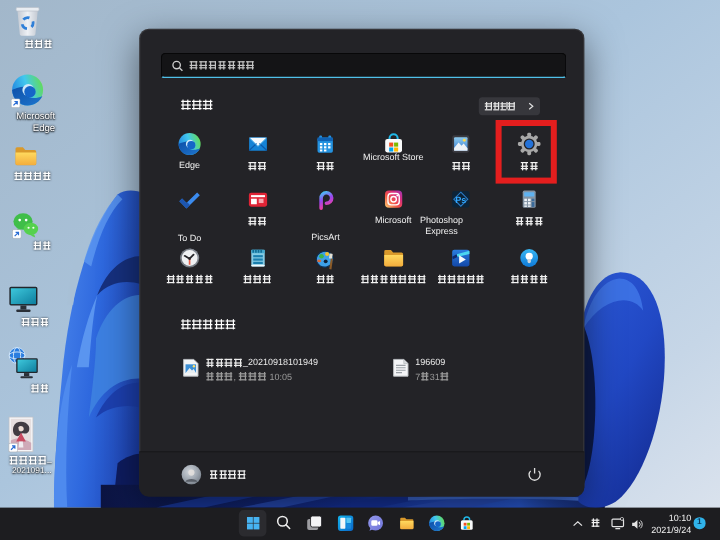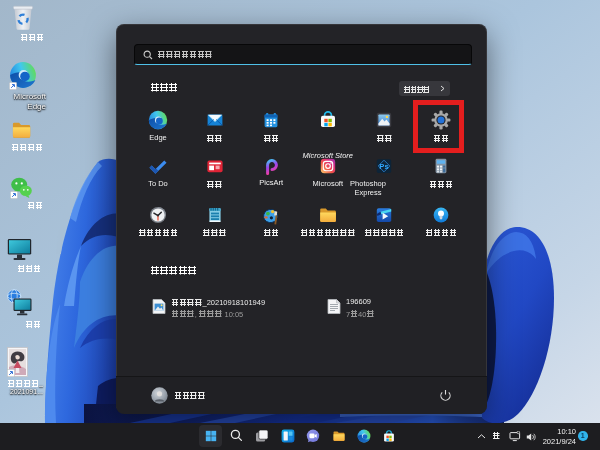--- a/index.html
+++ b/index.html
@@ -288,21 +288,21 @@
           <rect x="12.4" y="11.9" width="2" height="1.8"></rect>
       <rect x="5.6" y="14.6" width="2" height="1.6"></rect>
           <rect x="9" y="14.6" width="2" height="1.6"></rect>
     </g>
   </svg>
   <div class="lbl" style="left:127.2px;top:109px;width:56px;"><i class="g"></i><i class="g"></i></div>
 
   <svg class="abs" style="left:201.8px;top:86px" width="20" height="20" viewBox="0 0 20 20">
         <use href="#i-store"></use>
       </svg>
-  <div class="lbl" style="left:177.8px;top:127px;width:68px;font-style:italic;">Microsoft Store</div>
+  <div class="lbl" style="left:177.8px;top:102px;width:68px;">Microsoft Store</div>
 
   <svg class="abs" style="left:258.4px;top:86px" width="20" height="20" viewBox="0 0 20 20">
     <rect x="2.8" y="2.8" width="14.4" height="14.4" rx="2" fill="#3a3a40"></rect>
     <rect x="4.4" y="4.4" width="11.2" height="11.2" rx="0.8" fill="url(#phg)"></rect>
     <path d="M4.4 13.4 L8.2 8.8 L10.6 11.4 L12.4 9.6 L15.6 13.6 L15.6 15.6 L4.4 15.6 Z" fill="#eef2f6"></path>
     <circle cx="12.9" cy="6.9" r="1.2" fill="#ffd84a"></circle>
   </svg>
   <div class="lbl" style="left:240.4px;top:109px;width:56px;"><i class="g"></i><i class="g"></i></div>
 
   <svg class="abs" style="left:315px;top:86px" width="20" height="20" viewBox="0 0 20 20">
@@ -321,34 +321,34 @@
     </g>
     <circle cx="10" cy="10" r="4.6" fill="#232327"></circle>
     <circle cx="10" cy="10" r="3.5" fill="#2472d8"></circle>
   </svg>
   <div class="lbl" style="left:297px;top:109px;width:56px;"><i class="g"></i><i class="g"></i></div>
 
   <svg class="abs" style="left:32px;top:132px" width="20" height="20" viewBox="0 0 20 20">
     <path d="M2.6 10.6 L7.4 15.4 L17.4 5.6" fill="none" stroke="#3b8bee" stroke-width="3.2"></path>
     <path d="M2.6 10.6 L7.4 15.4 L9.2 13.6" fill="none" stroke="#1d56b0" stroke-width="3.2"></path>
   </svg>
-  <div class="lbl" style="left:14px;top:155px;width:56px;">To Do</div>
+  <div class="lbl" style="left:14px;top:170px;width:56px;">To Do</div>
 
   <svg class="abs" style="left:88.6px;top:132px" width="20" height="20" viewBox="0 0 20 20">
     <rect x="2.4" y="4.6" width="15.2" height="11.6" rx="1.8" fill="#e02436"></rect>
     <rect x="4.2" y="6.6" width="11.6" height="1.7" fill="#ffffff"></rect>
     <rect x="4.2" y="9.6" width="4.8" height="4.6" fill="#ffffff"></rect>
     <rect x="10.6" y="9.6" width="4" height="3.6" fill="#f4a8b0"></rect>
   </svg>
   <div class="lbl" style="left:70.6px;top:155px;width:56px;"><i class="g"></i><i class="g"></i></div>
 
   <svg class="abs" style="left:145.2px;top:132px" width="20" height="20" viewBox="0 0 20 20">
     <path d="M6.6 17.5 L6.6 9.2 A4.4 4.4 0 1 1 11 13.4" fill="none" stroke="url(#pag)" stroke-width="3" stroke-linecap="round"></path>
   </svg>
-  <div class="lbl" style="left:127.2px;top:154px;width:56px;">PicsArt</div>
+  <div class="lbl" style="left:127.2px;top:169px;width:56px;">PicsArt</div>
 
   <svg class="abs" style="left:201.8px;top:132px" width="20" height="20" viewBox="0 0 20 20">
     <rect x="2.8" y="2.8" width="14.4" height="14.4" rx="3.4" fill="url(#ing)"></rect>
     <rect x="5.3" y="5.3" width="9.4" height="9.4" rx="2.6" fill="none" stroke="#ffffff" stroke-width="1.15"></rect>
     <circle cx="10" cy="10" r="2.3" fill="none" stroke="#ffffff" stroke-width="1.15"></circle>
     <circle cx="13" cy="7" r="0.75" fill="#ffffff"></circle>
   </svg>
   <div class="lbl" style="left:183.8px;top:155px;width:56px;">Microsoft</div>
 
   <svg class="abs" style="left:258.4px;top:132px" width="20" height="20" viewBox="0 0 20 20">
@@ -456,21 +456,21 @@
     <path d="M9.5 1.5 v3.5 h3.5" fill="#d9dcdf" stroke="#b9bcc0" stroke-width="0.7"></path>
     <g stroke="#9aa0a6" stroke-width="0.9">
       <line x1="3" y1="6.5" x2="11" y2="6.5"></line>
         <line x1="3" y1="8.5" x2="11" y2="8.5"></line>
       <line x1="3" y1="10.5" x2="11" y2="10.5"></line>
         <line x1="3" y1="12.5" x2="8" y2="12.5"></line>
     </g>
   </svg>
   <div class="abs" style="left:230px;top:273px;color:#ececec;font-size:7.5px;">196609</div>
   <div class="abs" style="left:230px;top:284.5px;color:#9b9b9b;font-size:7.5px;white-space:nowrap;">
-    <span style="vertical-align:middle">7</span><i class="g"></i><span style="vertical-align:middle">40</span><i class="g"></i></div>
+    <span style="vertical-align:middle">7</span><i class="g"></i><span style="vertical-align:middle">31</span><i class="g"></i></div>
 
   <div class="abs" style="left:0;top:352px;width:371px;height:37px;background:#202024;
        border-top:1px solid #151517;border-radius:0 0 8px 8px;">
     <svg class="abs" style="left:35px;top:10px" width="17" height="17" viewBox="0 0 17 17">
       <defs>
           <radialGradient id="avg" cx="0.4" cy="0.35" r="0.9">
         <stop offset="0" stop-color="#cfd4da"></stop>
             <stop offset="0.5" stop-color="#9aa2ac"></stop>
             <stop offset="1" stop-color="#5d646e"></stop>
           </radialGradient>

